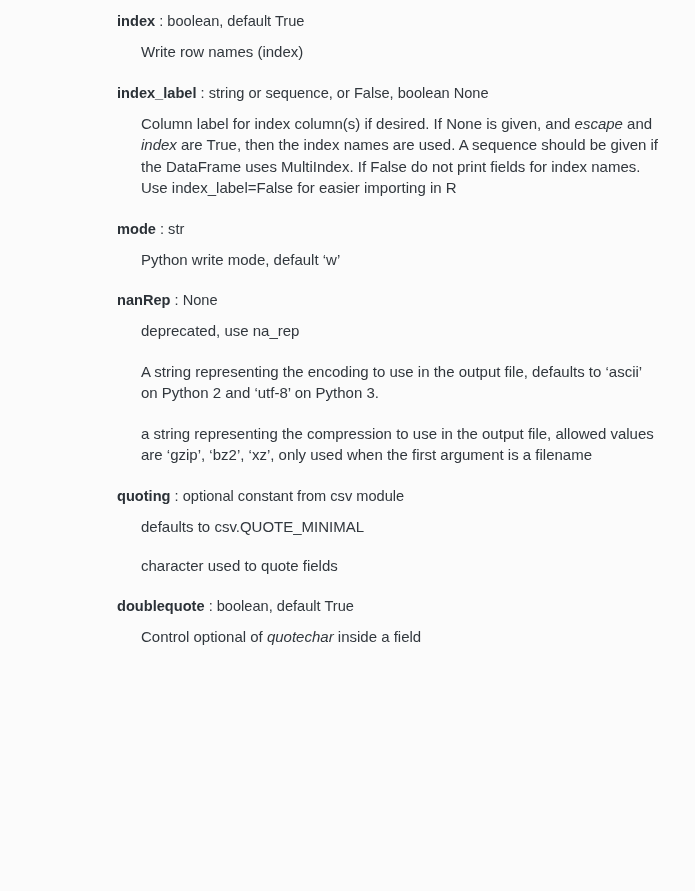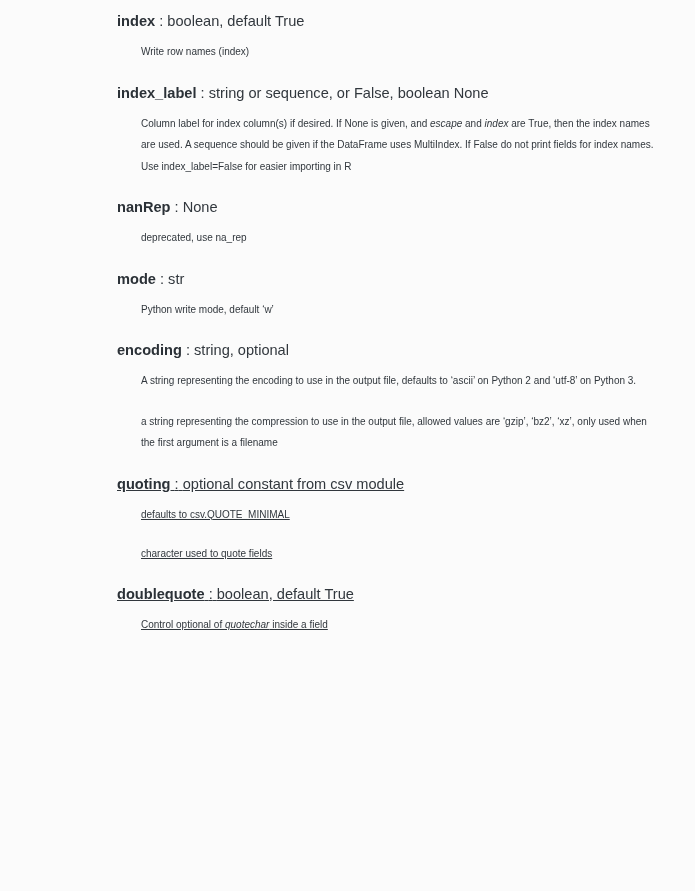--- a/index.html
+++ b/index.html
@@ -43,58 +43,57 @@
     font-weight: normal;
     color: #31373d;
   }
 
   .param-type {
     font-weight: normal;
     color: #31373d;
   }
 
   .param-desc {
-    font-size: 10px;
+    font-size: 15px;
     line-height: 21.5px;
     margin: 0 0 0 24px;
     color: #31373d;
     max-width: 518px;
   }
 
   .param-desc em {
     font-style: italic;
   }
 
   
   .param-entry.gap-lg { margin-bottom: 19px; }
-  .param-entry.gap-md { margin-bottom: 18px; text-decoration: underline; }
+  .param-entry.gap-md { margin-bottom: 18px; }
   .param-entry.gap-sm { margin-bottom: 14px; }
 </style>
 </head>
 <body>
 
 <div class="doc-body">
     <div class="param-entry gap-lg">
       <div class="param-term"><span class="param-name">index</span> <span class="term-sep">:</span> <span class="param-type">boolean, default True</span></div>
       <div class="param-desc">Write row names (index)</div>
     </div>
     <div class="param-entry gap-lg">
       <div class="param-term"><span class="param-name">index_label</span> <span class="term-sep">:</span> <span class="param-type">string or sequence, or False, boolean None</span></div>
       <div class="param-desc"><span>Column label for index column(s) if desired. If None is given, and </span><em>escape</em><span> and </span><em>index</em><span> are True, then the index names are used. A sequence should be given if the DataFrame uses MultiIndex. If False do not print fields for index names. Use index_label=False for easier importing in R</span></div>
     </div>
     <div class="param-entry gap-lg">
+      <div class="param-term"><span class="param-name">mode</span> <span class="term-sep">:</span> <span class="param-type">str</span></div>
+      <div class="param-desc">Python write mode, default ‘w’</div>
+    </div>
+    <div class="param-entry gap-lg">
       <div class="param-term"><span class="param-name">nanRep</span> <span class="term-sep">:</span> <span class="param-type">None</span></div>
       <div class="param-desc">deprecated, use na_rep</div>
     </div>
     <div class="param-entry gap-lg">
-      <div class="param-term"><span class="param-name">mode</span> <span class="term-sep">:</span> <span class="param-type">str</span></div>
-      <div class="param-desc">Python write mode, default ‘w’</div>
-    </div>
-    <div class="param-entry gap-lg">
-      <div class="param-term"><span class="param-name">encoding</span> <span class="term-sep">:</span> <span class="param-type">string, optional</span></div>
       <div class="param-desc">A string representing the encoding to use in the output file, defaults to ‘ascii’ on Python 2 and ‘utf-8’ on Python 3.</div>
     </div>
     <div class="param-entry gap-lg">
       <div class="param-desc">a string representing the compression to use in the output file, allowed values are ‘gzip’, ‘bz2’, ‘xz’, only used when the first argument is a filename</div>
     </div>
     <div class="param-entry gap-md">
       <div class="param-term"><span class="param-name">quoting</span> <span class="term-sep">:</span> <span class="param-type">optional constant from csv module</span></div>
       <div class="param-desc">defaults to csv.QUOTE_MINIMAL</div>
     </div>
     <div class="param-entry gap-md">

